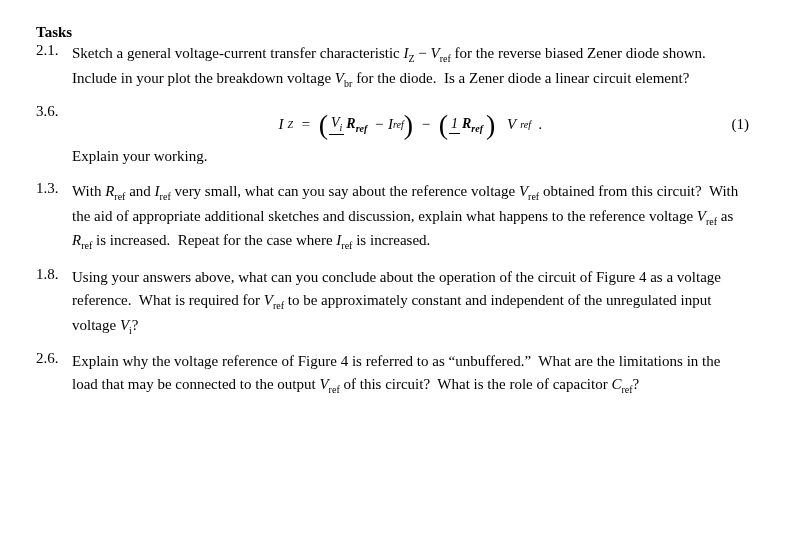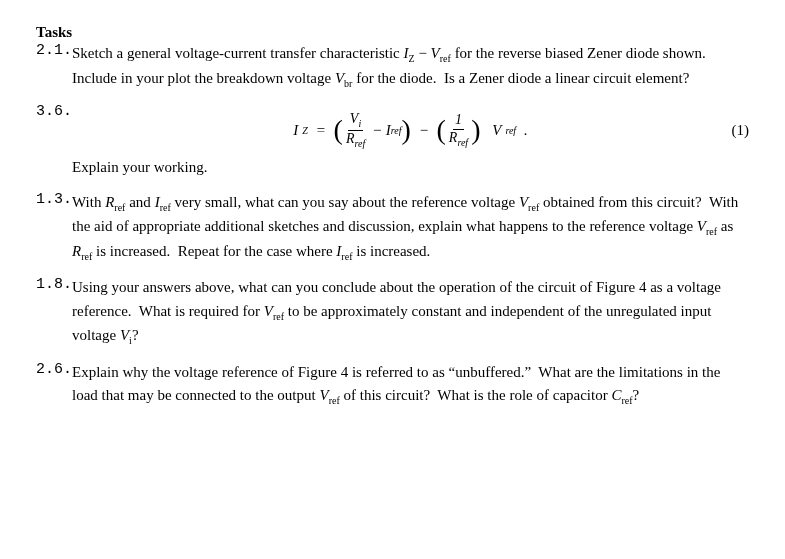--- a/index.html
+++ b/index.html
@@ -27,21 +27,20 @@
     .task-item {
       margin-bottom: 12px;
       display: flex;
       align-items: flex-start;
     }
 
     .task-number {
       min-width: 36px;
       font-size: 15px;
       flex-shrink: 0;
-      font-family: Liberation Mono, monospace;
     }
 
     .task-content {
       flex: 1;
       line-height: 1.55;
     }
 
     .task-content p {
       margin-bottom: 0;
     }
@@ -62,39 +61,40 @@
     .math-expr {
       font-style: italic;
       display: inline-flex;
       align-items: center;
       gap: 4px;
       font-size: 15px;
     }
 
     .frac {
       display: inline-flex;
-      flex-direction: column;
+      flex-direction: row;
       align-items: center;
       vertical-align: middle;
       margin: 0 1px;
     }
 
     .frac .num {
       border-bottom: 1px solid #000;
       padding: 0 2px;
       font-style: italic;
       font-size: 14px;
       line-height: 1.2;
     }
 
     .frac .den {
       padding: 0 2px;
       font-style: italic;
       font-size: 14px;
       line-height: 1.2;
+      font-weight: bold;
     }
 
     .paren-group {
       display: inline-flex;
       align-items: center;
     }
 
     .big-paren {
       font-size: 28px;
       line-height: 1;

